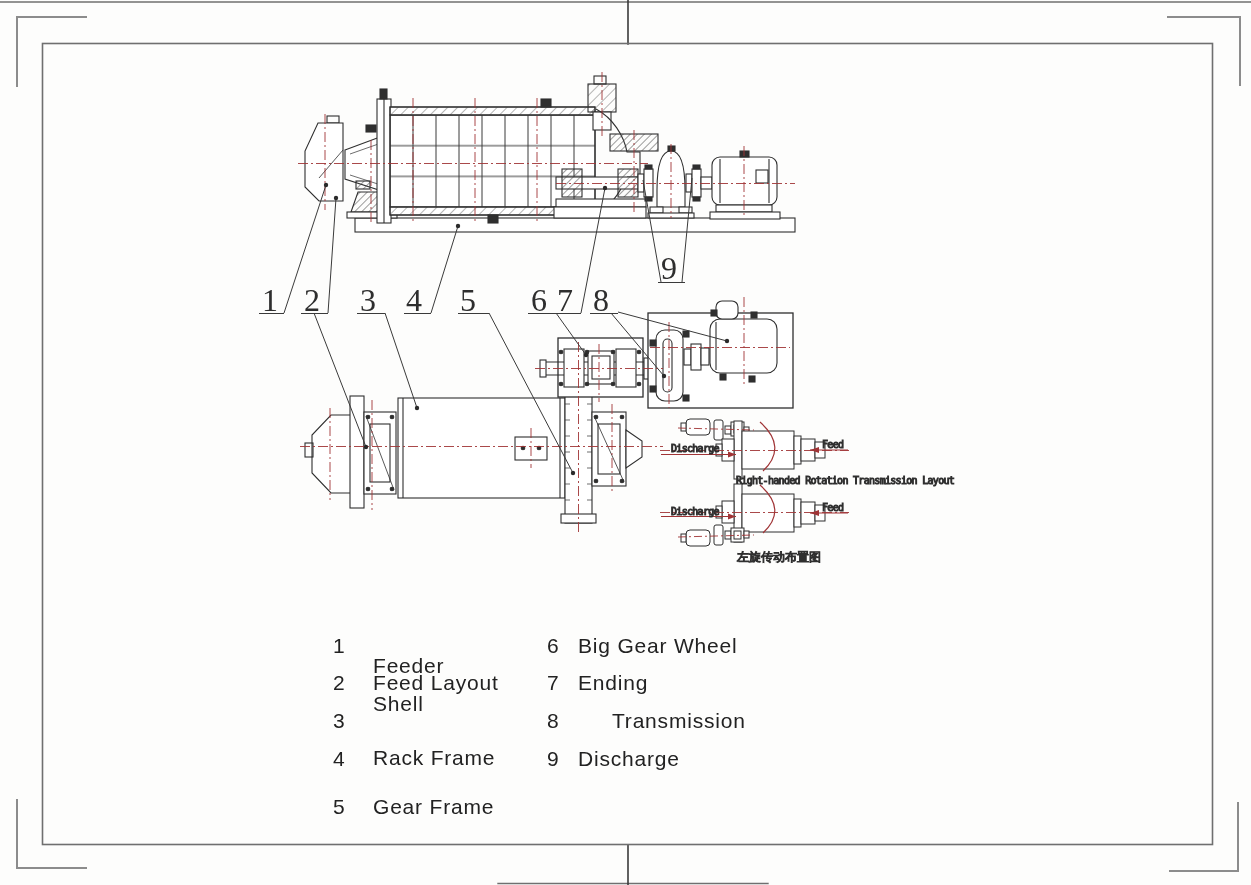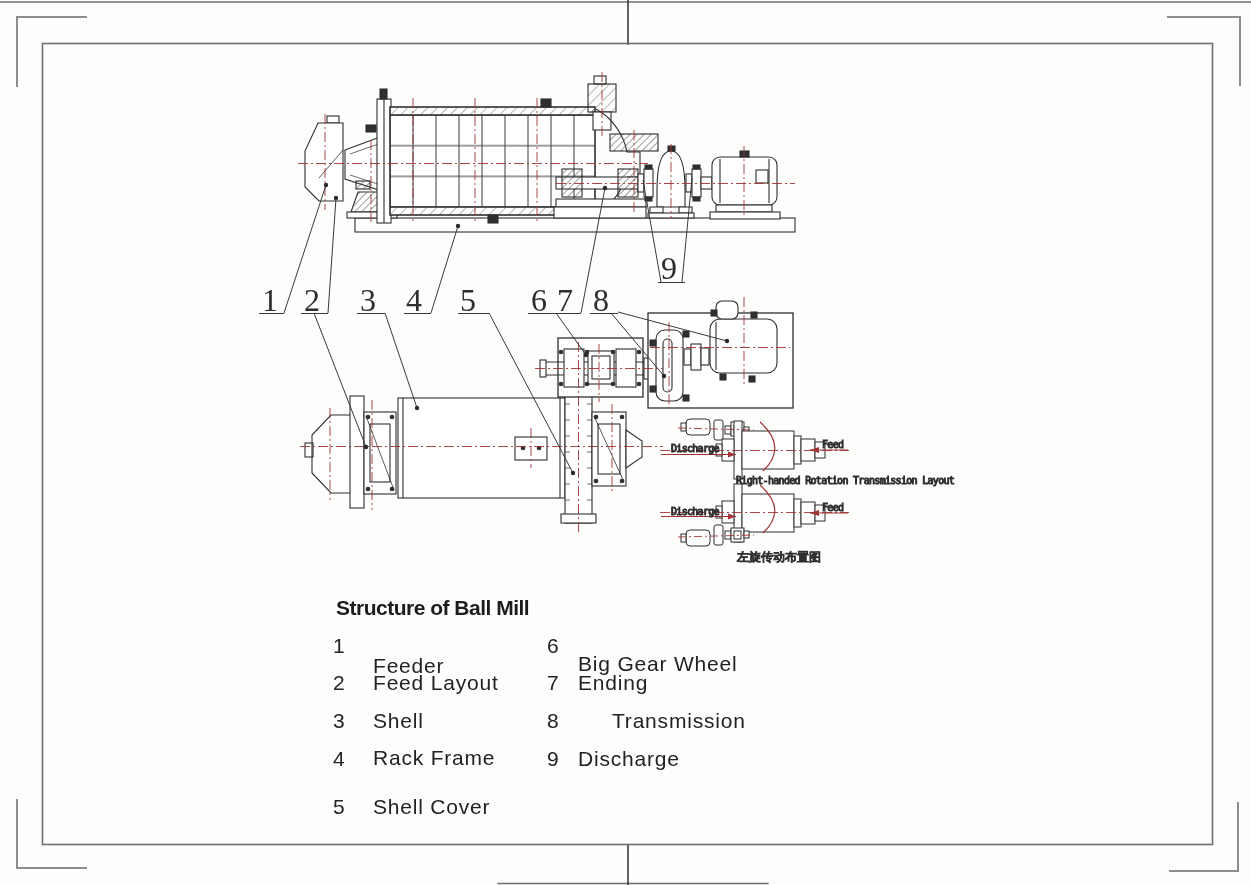--- a/index.html
+++ b/index.html
@@ -372,34 +372,33 @@
       <line x1="810" y1="513" x2="848" y2="513" stroke-width="1.1"></line>
       <path d="M810,513 L819,510 L819,516 Z" fill="#a03436" stroke="none"></path>
     </g>
     <text class="cad" x="671" y="515">Discharge</text>
     <text class="cad" x="822" y="511">Feed</text>
     <text class="cad" x="737" y="561" style="font-size:12px;letter-spacing:0;">左旋传动布置图</text>
   </g>
 </svg>
 
 <div class="legend">
-  <span class="title" style="left:336px;top:596px;">Structure of Ball Mill</span>
 
   <span class="item" style="left:333px;top:634px;">1</span>
   <span class="item" style="left:373px;top:654px;">Feeder</span>
   <span class="item" style="left:333px;top:671px;">2</span>
   <span class="item" style="left:373px;top:671px;">Feed Layout</span>
   <span class="item" style="left:333px;top:709px;">3</span>
-  <span class="item" style="left:373px;top:709px;text-align:right;">Shell</span>
+  <span class="item" style="left:373px;top:692px;text-align:right;">Shell</span>
   <span class="item" style="left:333px;top:747px;">4</span>
   <span class="item" style="left:373px;top:746px;">Rack Frame</span>
   <span class="item" style="left:333px;top:795px;">5</span>
-  <span class="item" style="left:373px;top:795px;">Shell Cover</span>
+  <span class="item" style="left:373px;top:795px;">Gear Frame</span>
 
   <span class="item" style="left:547px;top:634px;">6</span>
-  <span class="item" style="left:578px;top:634px;margin-top:18px;">Big Gear Wheel</span>
+  <span class="item" style="left:578px;top:634px;">Big Gear Wheel</span>
   <span class="item" style="left:547px;top:671px;">7</span>
   <span class="item" style="left:578px;top:671px;">Ending</span>
   <span class="item" style="left:547px;top:709px;">8</span>
   <span class="item" style="left:612px;top:709px;">Transmission</span>
   <span class="item" style="left:547px;top:747px;">9</span>
   <span class="item" style="left:578px;top:747px;">Discharge</span>
 </div>
 
 </body></html>

